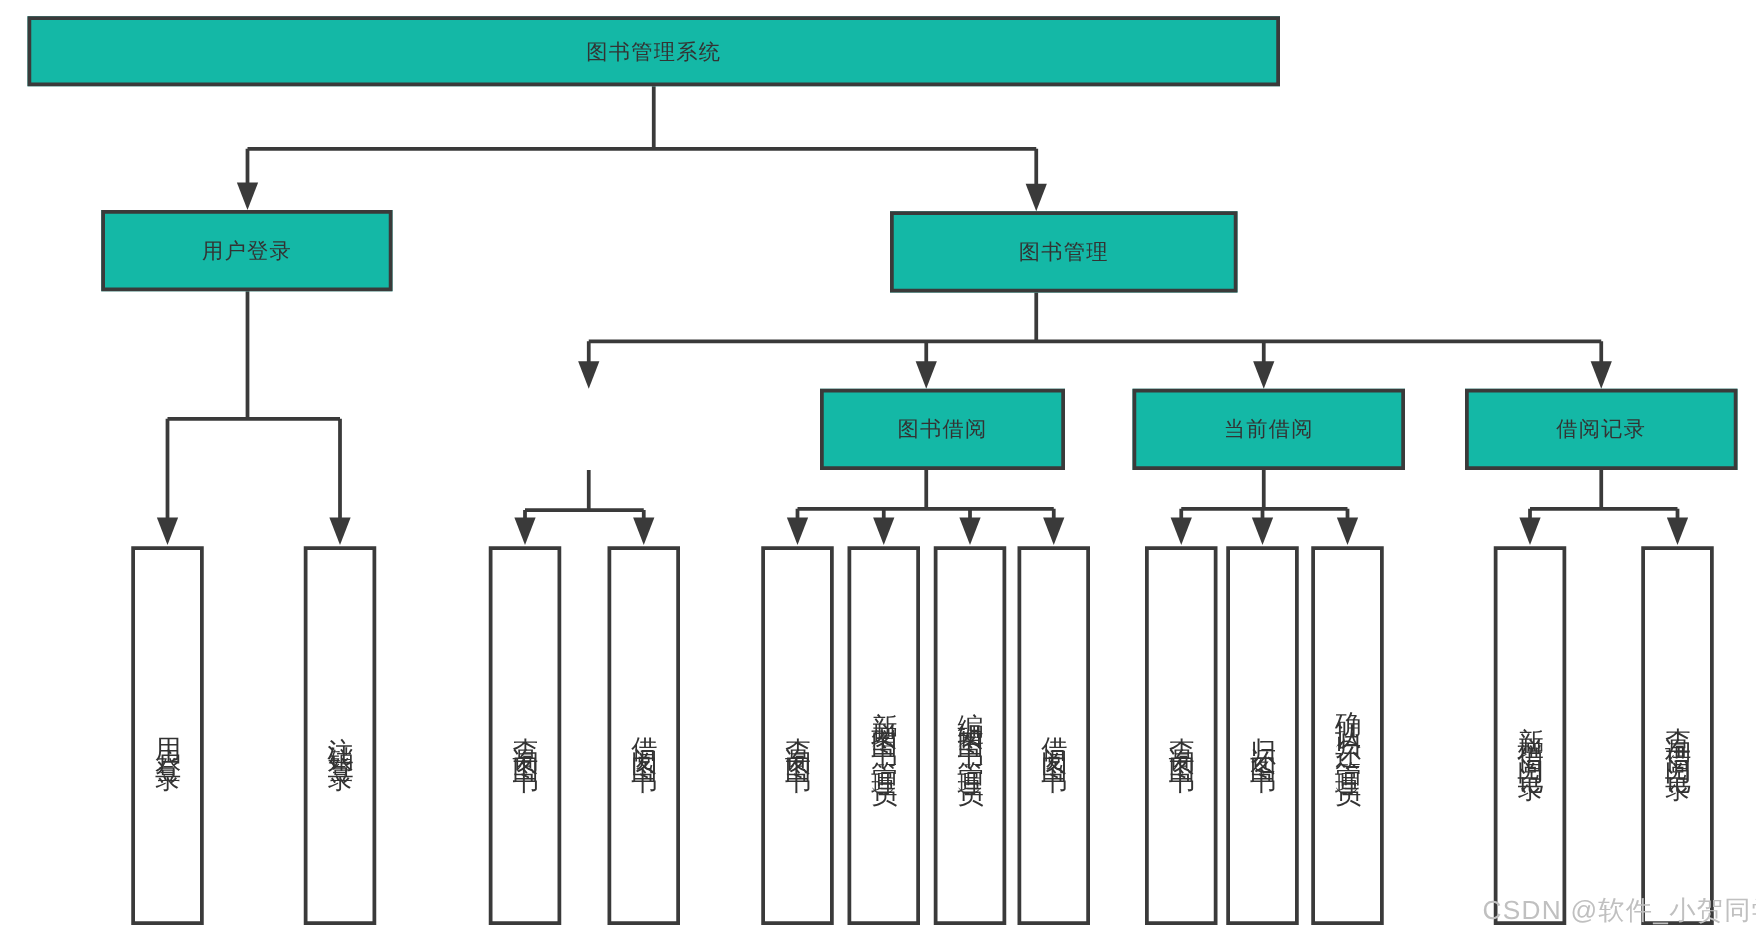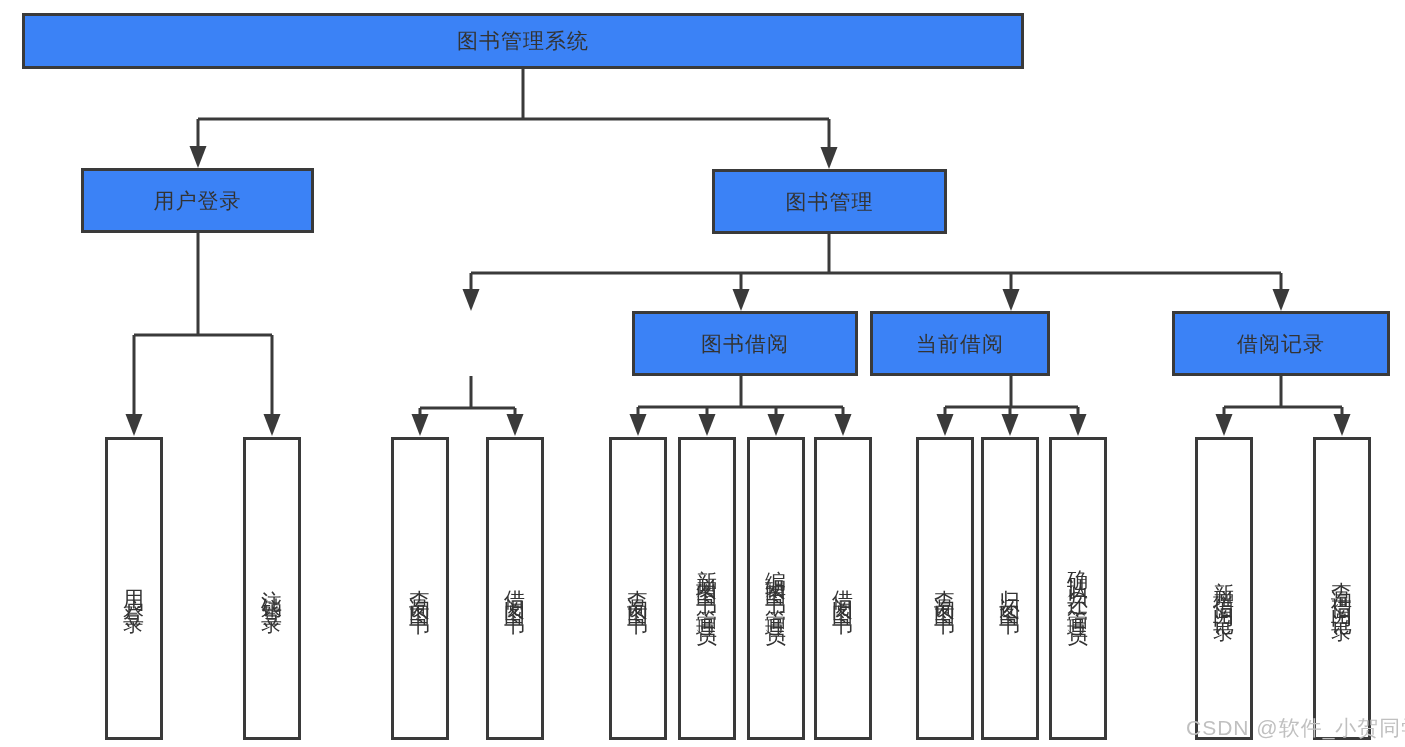--- a/index.html
+++ b/index.html
@@ -15,23 +15,23 @@
     font-family:"Liberation Sans","DejaVu Sans",sans-serif;
     overflow:hidden;
   }
   #connectors{
     position:absolute;left:0;top:0;width:1405px;height:747px;
   }
   #connectors path{stroke:var(--line);stroke-width:3;fill:none;}
   #connectors use{fill:var(--line);}
   .hbox{
     position:absolute;box-sizing:border-box;
-    border:3px solid var(--line);background:#3b82f6;
+    border:3px solid var(--line);background:#14b8a6;
     display:flex;align-items:center;justify-content:center;
-    font-size:21px;color:var(--text);letter-spacing:1px;
+    font-size:17px;color:var(--text);letter-spacing:1px;
   }
   .vbox{
     position:absolute;box-sizing:border-box;
     border:3px solid var(--line);background:#ffffff;
     display:flex;align-items:center;justify-content:center;
     top:437px;width:58px;height:303px;
     font-size:21px;color:var(--text);
   }
   .vbox span{
     writing-mode:vertical-rl;
@@ -89,28 +89,28 @@
     <use href="#ah" x="1342" y="436"></use>
   </svg>
 
   <div class="hbox" style="left:22px;top:13px;width:1002px;height:56px">
     <span>图书管理系统</span>
   </div>
 
   <div class="hbox" style="left:81px;top:168px;width:233px;height:65px">
     <span>用户登录</span>
   </div>
-  <div class="hbox" style="left:712px;top:169px;width:235px;height:65px">
+  <div class="hbox" style="left:712px;top:169px;width:278px;height:65px">
     <span>图书管理</span>
   </div>
 
-  <div class="hbox" style="left:632px;top:311px;width:226px;height:65px">
+  <div class="hbox" style="left:656px;top:311px;width:196px;height:65px">
     <span>图书借阅</span>
   </div>
-  <div class="hbox" style="left:870px;top:311px;width:180px;height:65px">
+  <div class="hbox" style="left:906px;top:311px;width:218px;height:65px">
     <span>当前借阅</span>
   </div>
   <div class="hbox" style="left:1172px;top:311px;width:218px;height:65px">
     <span>借阅记录</span>
   </div>
 
   <div class="vbox" style="left:105px">
     <span>用户登录</span>
   </div>
   <div class="vbox" style="left:243px">

